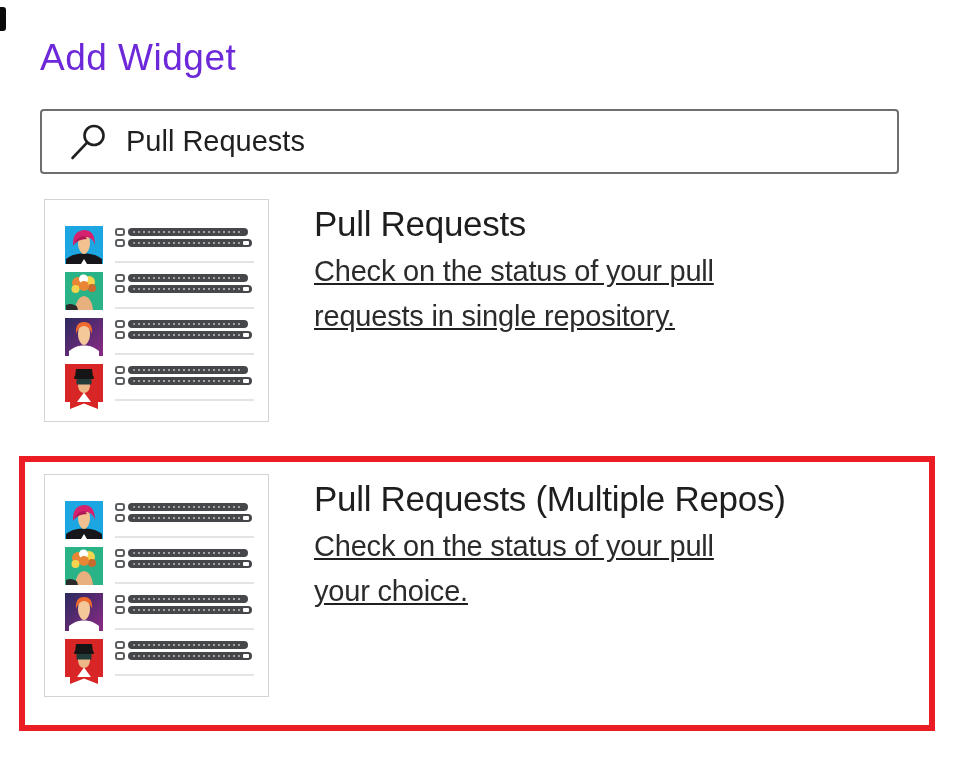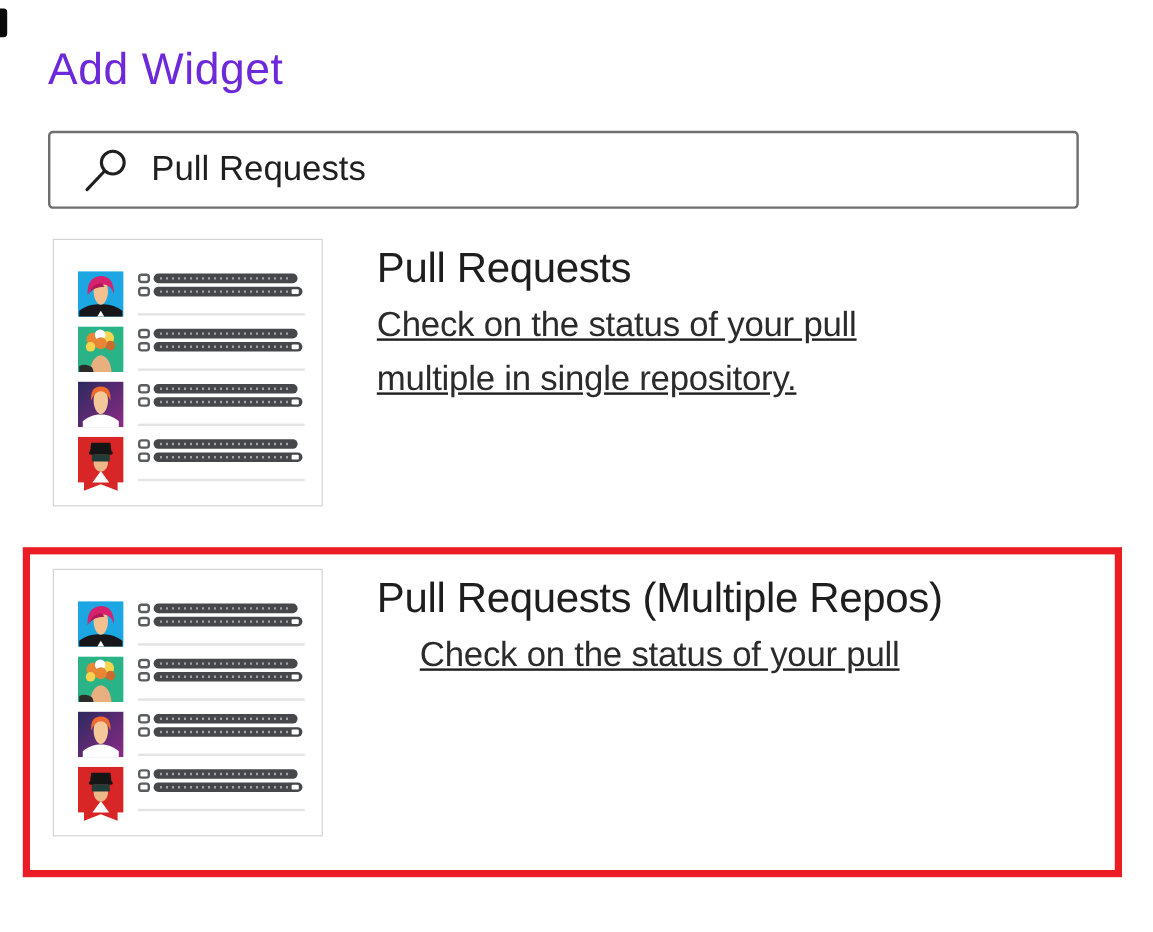--- a/index.html
+++ b/index.html
@@ -24,21 +24,21 @@
   .search-box input{
     flex:1;margin-left:18px;border:none;outline:none;background:transparent;
     font-family:inherit;font-size:29px;color:#1f1f1f;padding:0;
   }
 
   #cards{margin-top:7px;}
   .card{
     display:flex;margin:0 26px 0 19px;border:6px solid transparent;
     padding:12px 19px 28px 19px;background:#fff;cursor:pointer;
   }
-  .card.highlighted{border-color:#ec1c24;text-align:center;}
+  .card.highlighted{border-color:#ec1c24;}
 
   .thumb{
     flex:0 0 auto;width:225px;height:223px;box-sizing:border-box;
     border:1px solid #d4d4d4;background:#fff;padding:26px 0 0 20px;overflow:visible;
   }
   .thumb-row{position:relative;height:46px;}
   .thumb-row svg.avatar{position:absolute;left:0;top:0;display:block;}
   .ring{position:absolute;width:10px;height:8px;box-sizing:border-box;
     border:2px solid #5a5d5f;border-radius:3px;background:#fff;}
   .bar{position:absolute;height:8px;background:#45474a;border-radius:4px;}
@@ -138,21 +138,21 @@
           <span class="bar b1"></span>
           <span class="ring r2"></span>
           <span class="bar b2"></span>
           <span class="separator"></span>
         </div>
       </div>
     <div class="info">
       <div class="card-title">Pull Requests</div>
       <div class="card-desc">
           <div class="desc-line">Check on the status of your pull</div>
-          <div class="desc-line">multiple in single repository.</div>
+          <div class="desc-line">requests in single repository.</div>
         </div>
     </div>
   </div>
     <div class="card highlighted">
     <div class="thumb">
         <div class="thumb-row">
           <svg width="38" class="avatar" height="38" viewBox="0 0 38 38">
             <rect width="38" height="38" fill="#1ca7e2"></rect>
             <path d="M1,38 L1,33 C8,28 13,27.5 19,27.5 C25,27.5 30,28 37,33 L37,38 Z" fill="#17171b"></path>
             <path d="M13,17 C13,11 15,8 19,8 C23,8 25,11 25,17 C25,23 22,28 19,28 C16,28 13,23 13,17 Z" fill="#f2c18f"></path>
@@ -217,16 +217,17 @@
           <span class="bar b1"></span>
           <span class="ring r2"></span>
           <span class="bar b2"></span>
           <span class="separator"></span>
         </div>
       </div>
     <div class="info">
       <div class="card-title">Pull Requests (Multiple Repos)</div>
       <div class="card-desc">
           <div class="desc-line">Check on the status of your pull</div>
+          <div class="desc-line">your choice.</div>
         </div>
     </div>
   </div>
   </div>
 
 </body></html>

